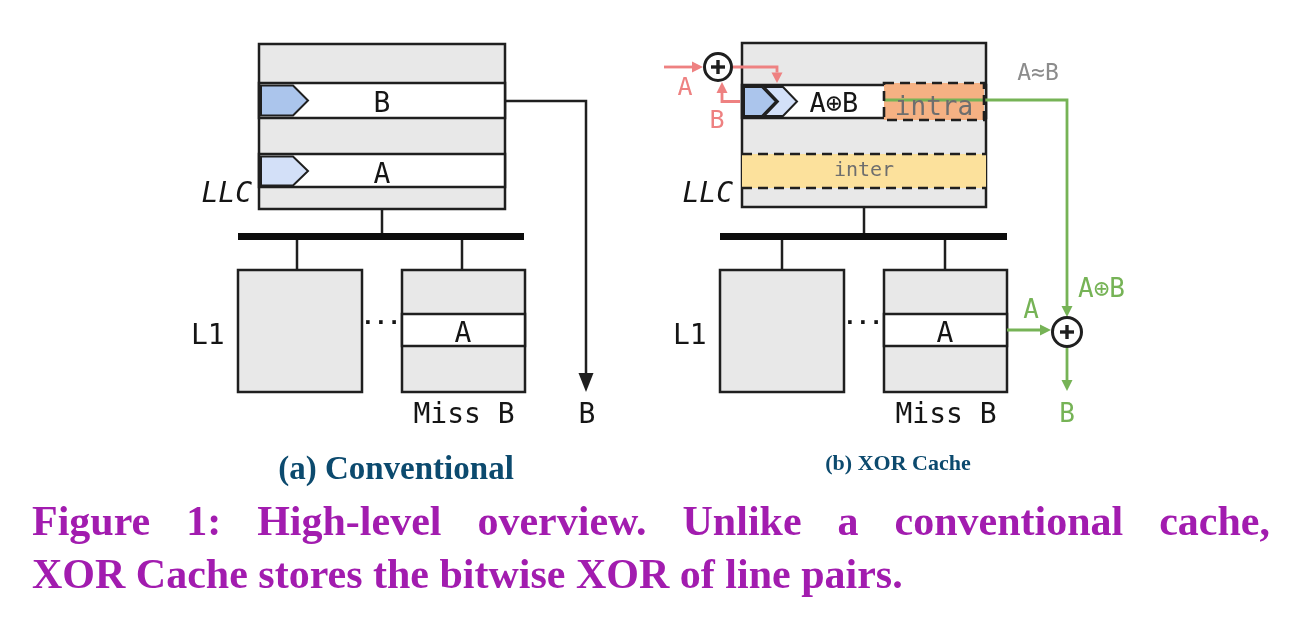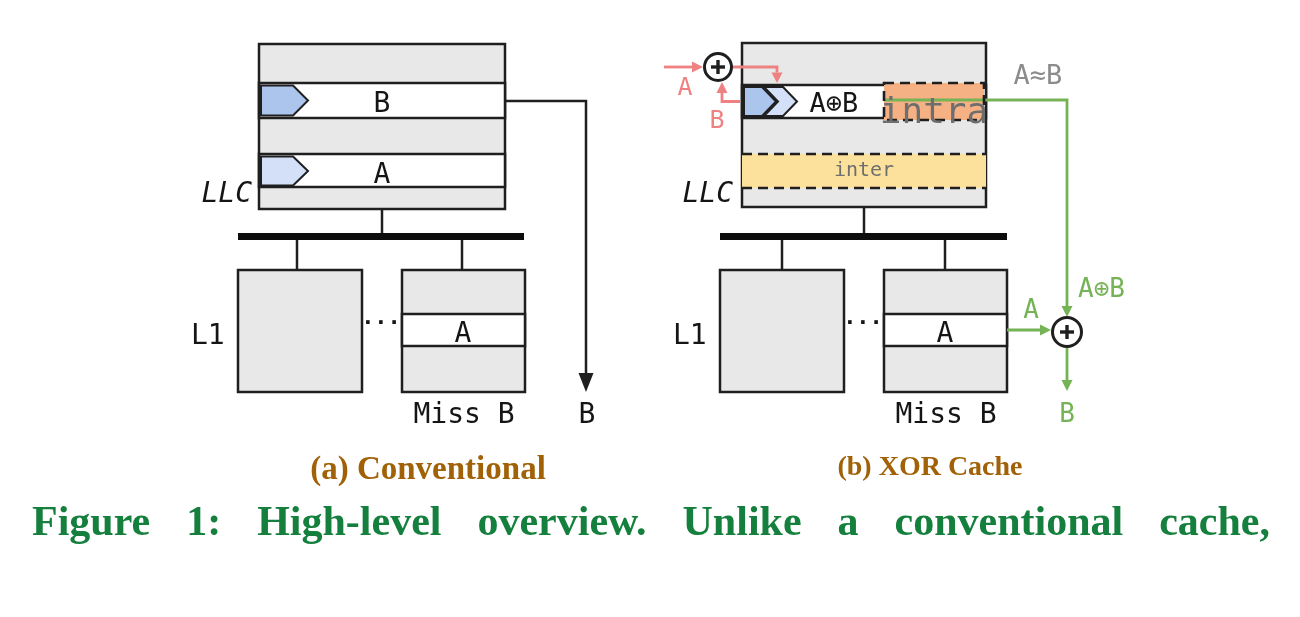--- a/index.html
+++ b/index.html
@@ -6,23 +6,23 @@
   .fig{position:relative;width:1300px;height:617px;background:#fff;overflow:hidden;}
   svg{position:absolute;left:0;top:0;}
   .lab{position:absolute;white-space:nowrap;line-height:1;
        font-family:"DejaVu Sans Mono","DejaVu Sans",monospace;color:#151515;}
   .c{transform:translateX(-50%);}
   .r{transform:translateX(-100%);font-style:italic;}
   .gray1{color:var(--gray-text);}
   .gray2{color:var(--gray-text-light);}
   .redtx{color:var(--red);}
   .greentx{color:var(--green);}
-  .serif{font-family:"Liberation Serif","DejaVu Serif",serif;font-weight:bold;color:#a16207;margin-left:32px;}
+  .serif{font-family:"Liberation Serif","DejaVu Serif",serif;font-weight:bold;color:#0c4a6e;}
   .caption{position:absolute;font-family:"Liberation Serif","DejaVu Serif",serif;
-           font-weight:bold;color:#15803d;font-size:42px;line-height:1.2;white-space:nowrap;}
+           font-weight:bold;color:#a21caf;font-size:42px;line-height:1.2;white-space:nowrap;}
   .just{white-space:normal;text-align:justify;text-align-last:justify;}
   
   .sk{stroke:var(--line);fill:none;}
   .boxf{fill:var(--box-fill);stroke:var(--line);stroke-width:2.5;}
   .rowf{fill:#ffffff;stroke:var(--line);stroke-width:2.5;}
   .redln{stroke:var(--red);stroke-width:2.8;fill:none;}
   .redfl{fill:var(--red);}
   .grnln{stroke:var(--green);stroke-width:2.8;fill:none;}
   .grnfl{fill:var(--green);}
   .dash{stroke:var(--line);stroke-width:2.6;fill:none;stroke-dasharray:10 6;}
@@ -100,29 +100,30 @@
   <span class="lab c" style="left:382px;top:160px;font-size:28px;">A</span>
   <span class="lab" style="left:191px;top:321px;font-size:28px;">L1</span>
   <span class="lab c" style="left:381px;top:306px;font-size:22px;font-weight:bold;">...</span>
   <span class="lab c" style="left:463px;top:319px;font-size:28px;">A</span>
   <span class="lab c" style="left:464px;top:400px;font-size:28px;">Miss B</span>
   <span class="lab c" style="left:587px;top:400px;font-size:28px;">B</span>
   <div class="lab c serif" style="left:396px;top:452px;font-size:33px;">(a) Conventional</div>
 
   <span class="lab r" style="left:733px;top:179px;font-size:28px;">LLC</span>
   <span class="lab c" style="left:834px;top:89px;font-size:27px;">A⊕B</span>
-  <span class="lab c gray1" style="left:934px;top:93px;font-size:36px;">intra</span>
+  <span class="lab c gray1" style="left:934px;top:93px;font-size:26px;">intra</span>
   <span class="lab c gray1" style="left:864px;top:159px;font-size:20px;">inter</span>
-  <span class="lab c gray2" style="left:1038px;top:61px;font-size:27px;">A≈B</span>
+  <span class="lab c gray2" style="left:1038px;top:61px;font-size:23px;">A≈B</span>
   <span class="lab c redtx" style="left:685px;top:74px;font-size:25px;">A</span>
   <span class="lab c redtx" style="left:717px;top:107px;font-size:25px;">B</span>
   <span class="lab" style="left:673px;top:321px;font-size:28px;">L1</span>
   <span class="lab c" style="left:863px;top:306px;font-size:22px;font-weight:bold;">...</span>
   <span class="lab c" style="left:945px;top:319px;font-size:28px;">A</span>
   <span class="lab c" style="left:946px;top:400px;font-size:28px;">Miss B</span>
   <span class="lab c greentx" style="left:1031px;top:296px;font-size:26px;">A</span>
   <span class="lab greentx" style="left:1078px;top:275px;font-size:26px;">A⊕B</span>
   <span class="lab c greentx" style="left:1067px;top:400px;font-size:26px;">B</span>
-  <div class="lab c serif" style="left:898px;top:452px;font-size:28px;">(b) XOR Cache</div>
+  <div class="lab c serif" style="left:898px;top:452px;font-size:22px;">(b) XOR Cache</div>
 
   <div class="caption just" style="left:32px;top:496px;width:1238px;">Figure 1: High-level overview. Unlike a conventional cache,</div>
+  <div class="caption" style="left:32px;top:549px;">XOR Cache stores the bitwise XOR of line pairs.</div>
 
 </div>
 
 </body></html>

